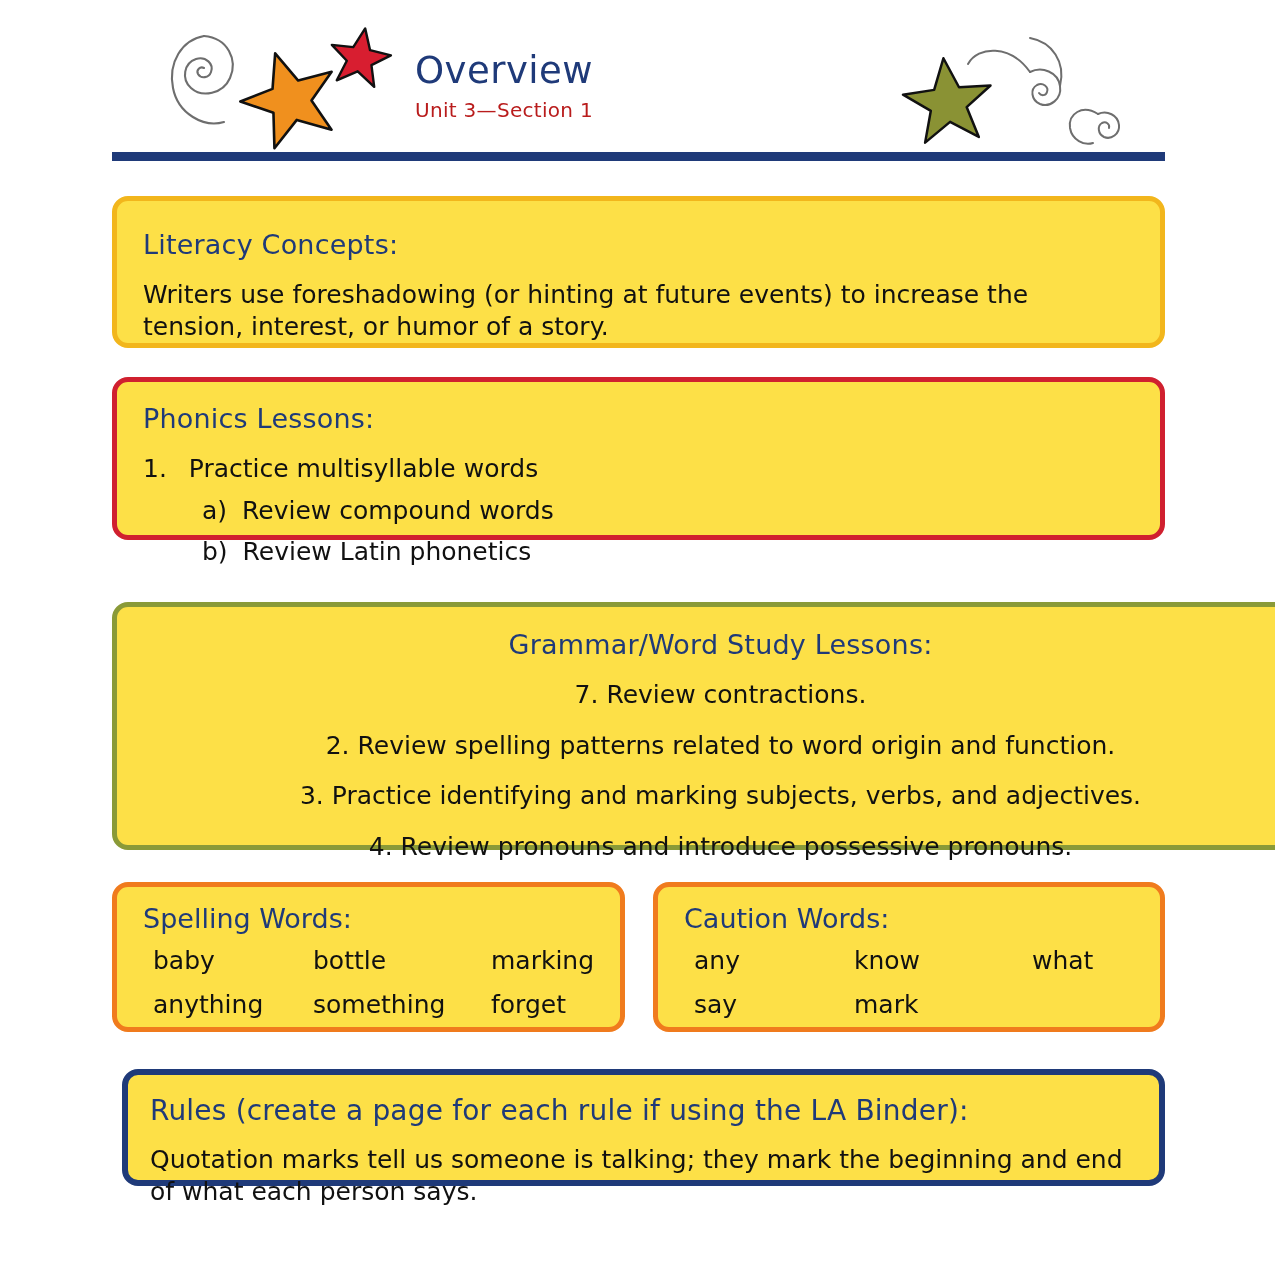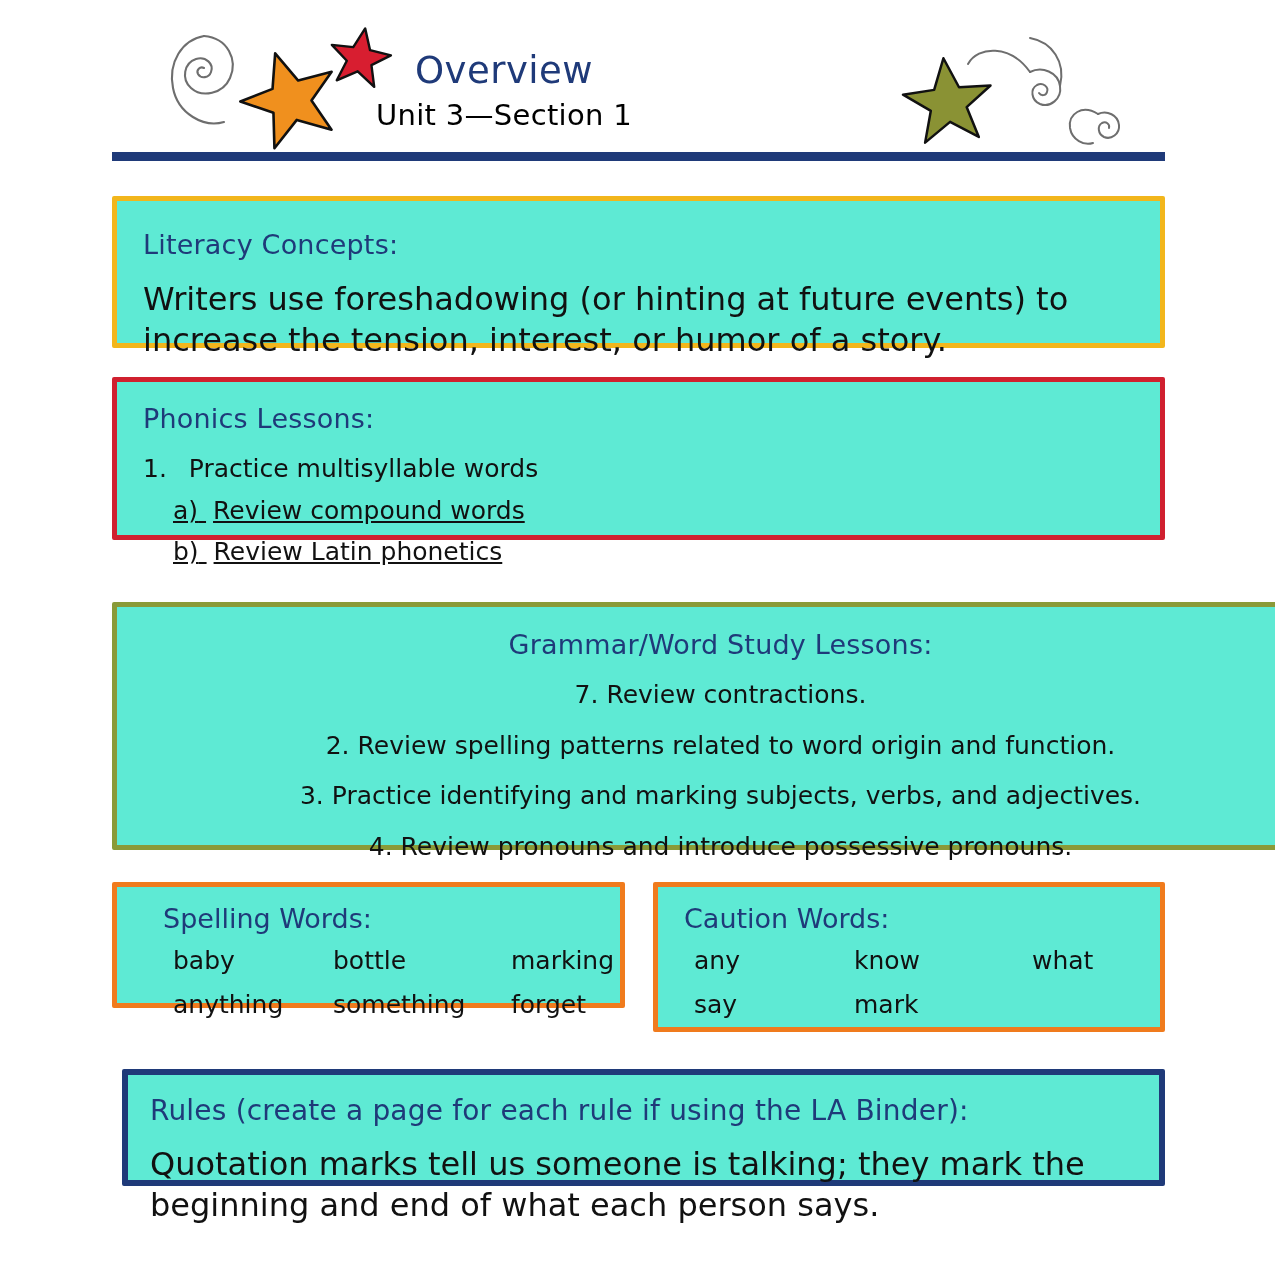--- a/index.html
+++ b/index.html
@@ -58,22 +58,22 @@
     font-family: "DejaVu Sans", sans-serif;
     font-size: 37px;
     color: #1F3A79;
     letter-spacing: 0.5px;
     line-height: 1.05;
     font-weight: 400;
   }
 
   .title-sub {
     font-family: "DejaVu Sans", sans-serif;
-    font-size: 29px;
-    color: #000000;
+    font-size: 20px;
+    color: #b91c1c;
     margin-top: 7px;
     letter-spacing: 0.3px;
     font-weight: 400;
   }
 
   .header-rule {
     position: absolute;
     left: 112px;
     top: 152px;
     width: 1053px;
@@ -85,37 +85,37 @@
   .boxes {
     position: absolute;
     left: 0;
     top: 0;
     width: 1275px;
   }
 
   .card {
     position: absolute;
     box-sizing: border-box;
-    background: #5eead4;
+    background: #fde047;
     border-style: solid;
-    border-radius: 2px;
+    border-radius: 16px;
   }
 
   .card-heading {
     font-family: "DejaVu Sans", sans-serif;
     color: #1F3A79;
     font-size: 27px;
     letter-spacing: 0.2px;
     line-height: 1.2;
   }
 
   .card-body {
     font-family: "DejaVu Sans", sans-serif;
     color: #111111;
-    font-size: 32px;
+    font-size: 25px;
     line-height: 1.28;
   }
 
   .list-line {
     font-family: "DejaVu Sans", sans-serif;
     color: #111111;
     font-size: 25px;
     line-height: 1.3;
   }
 
@@ -131,41 +131,40 @@
 
   
   #card-phonics {
     left: 112px; top: 377px;
     width: 1053px; height: 163px;
     border-width: 5px;
     border-color: #D0202F;
   }
   #card-phonics .card-heading { margin: 21px 0 0 26px; }
   #card-phonics .phonics-list { margin: 18px 0 0 26px; }
-  #card-phonics .lvl2 { margin-left: 30px; margin-top: 9px; text-decoration: underline; }
+  #card-phonics .lvl2 { margin-left: 59px; margin-top: 9px; }
 
   
   #card-grammar {
     left: 112px; top: 602px;
     width: 1191px; height: 248px;
     border-width: 5px;
     border-color: #8A9A38;
     text-align: center;
   }
   #card-grammar .card-heading { margin: 22px 0 0 26px; }
   #card-grammar .grammar-list { margin: 14px 0 0 26px; }
   #card-grammar .grammar-list .list-line { margin-top: 18px; }
 
   
   #card-spelling {
     left: 112px; top: 882px;
-    width: 513px; height: 126px;
+    width: 513px; height: 150px;
     border-width: 5px;
     border-color: #F07B1D;
-    padding-left: 20px;
   }
   
   #card-caution {
     left: 653px; top: 882px;
     width: 512px; height: 150px;
     border-width: 5px;
     border-color: #F07B1D;
   }
   .words-heading {
     font-family: "DejaVu Sans", sans-serif;

